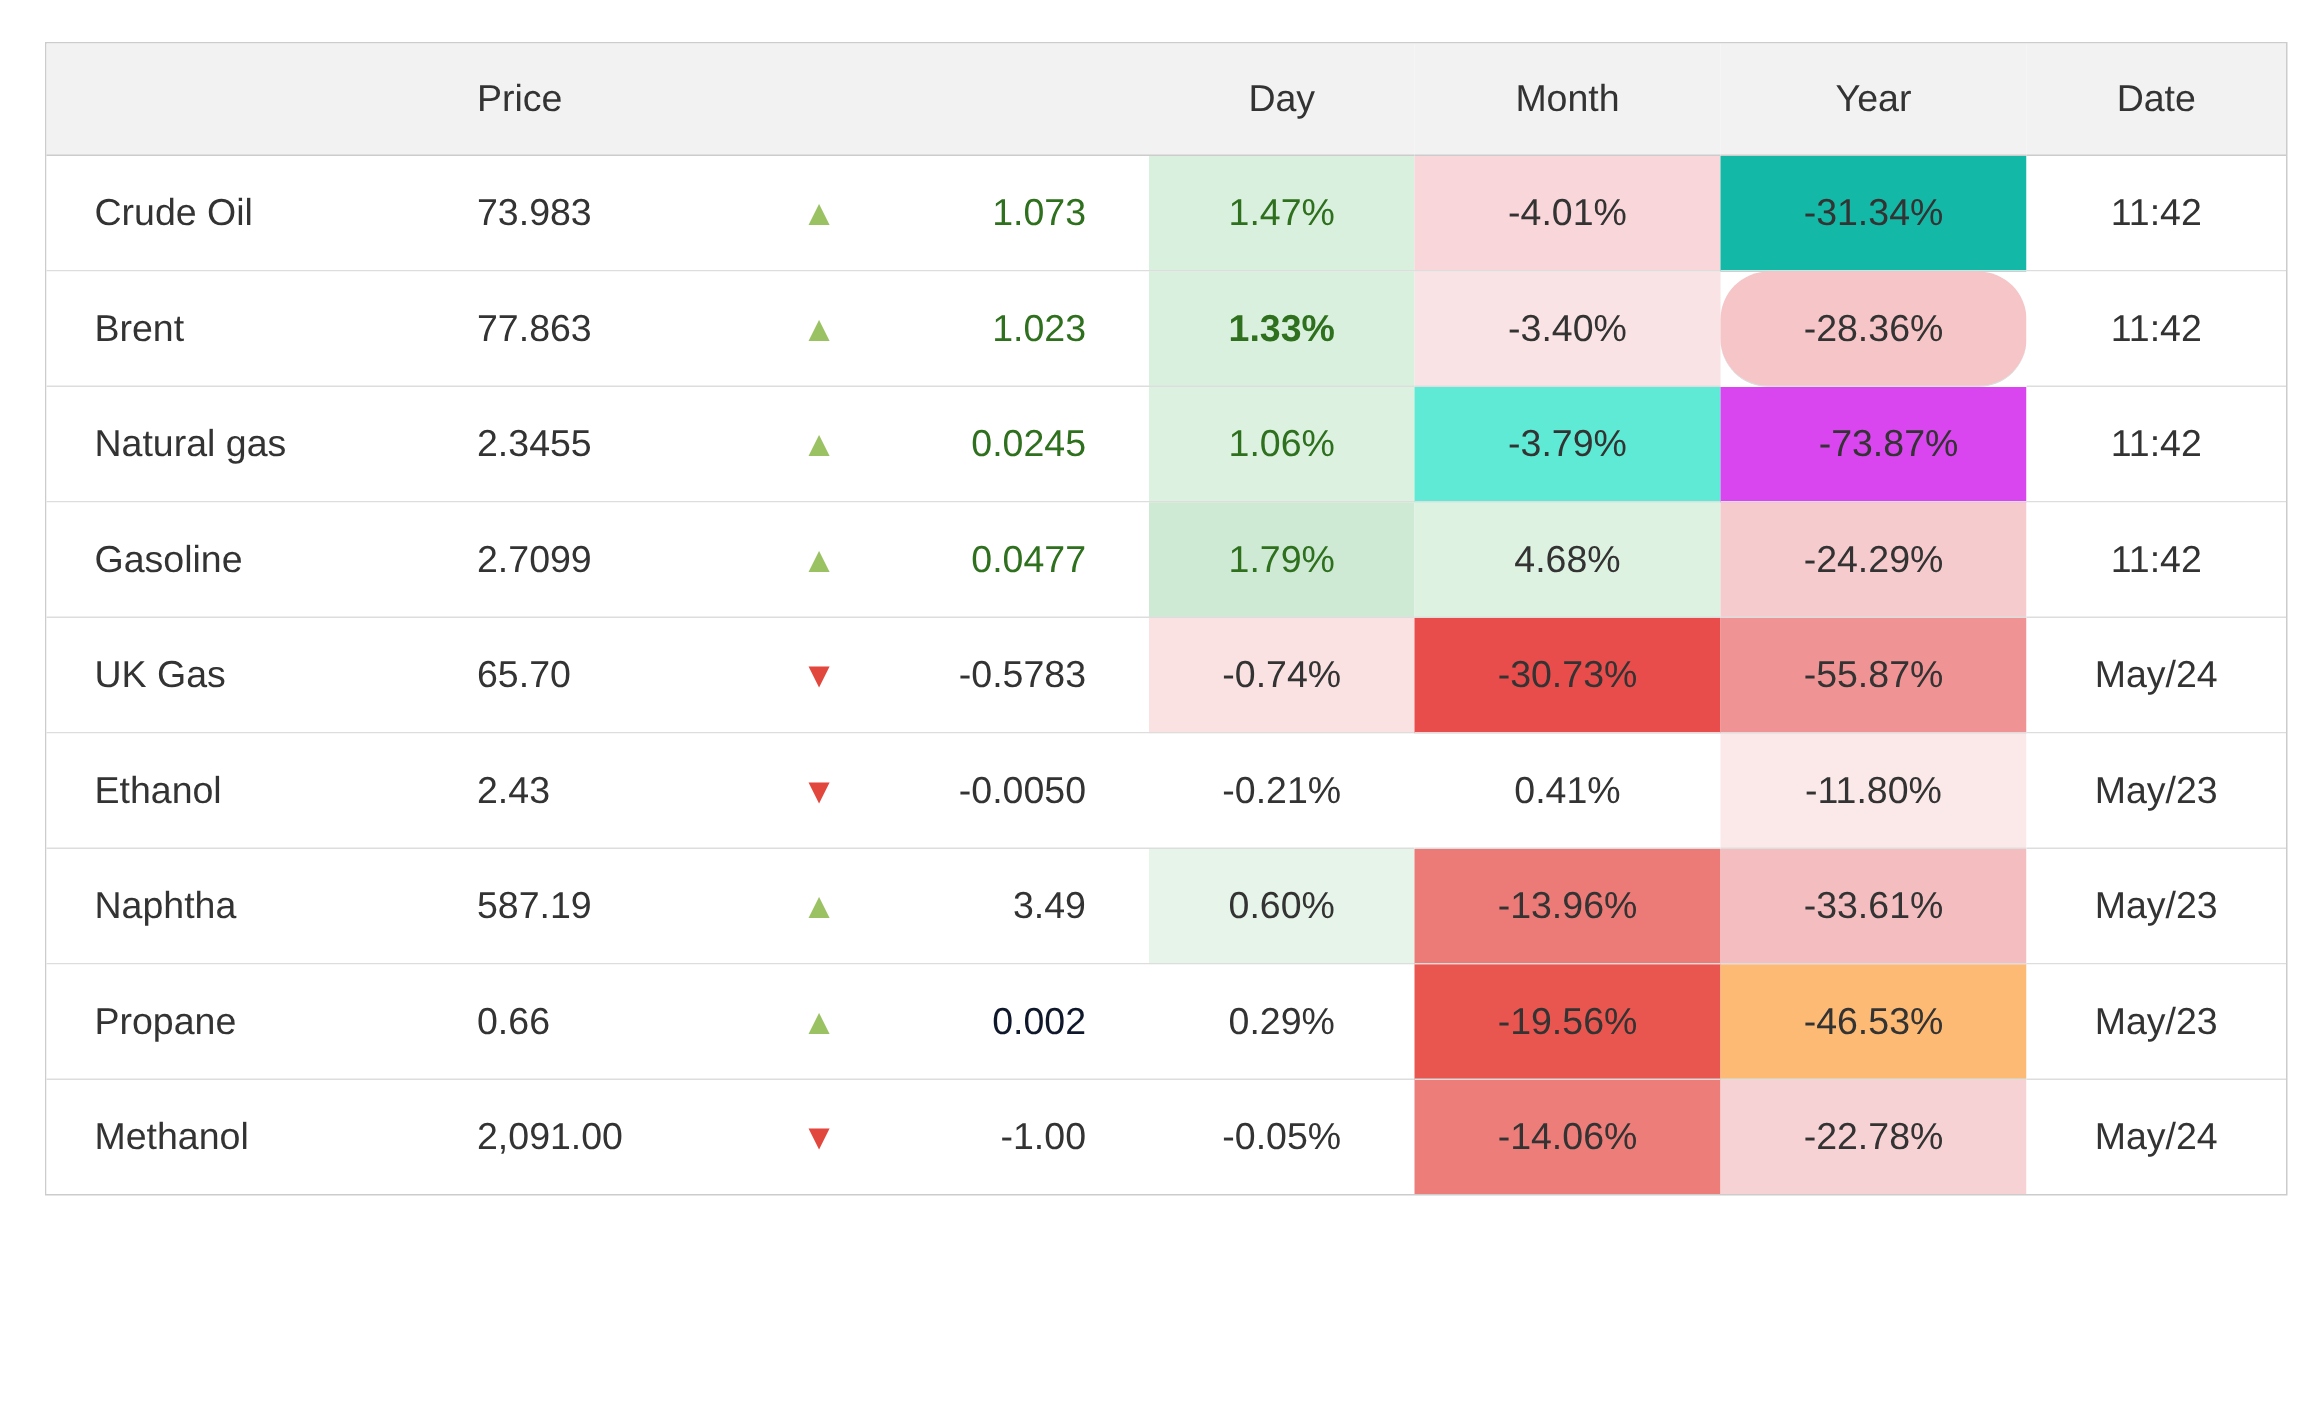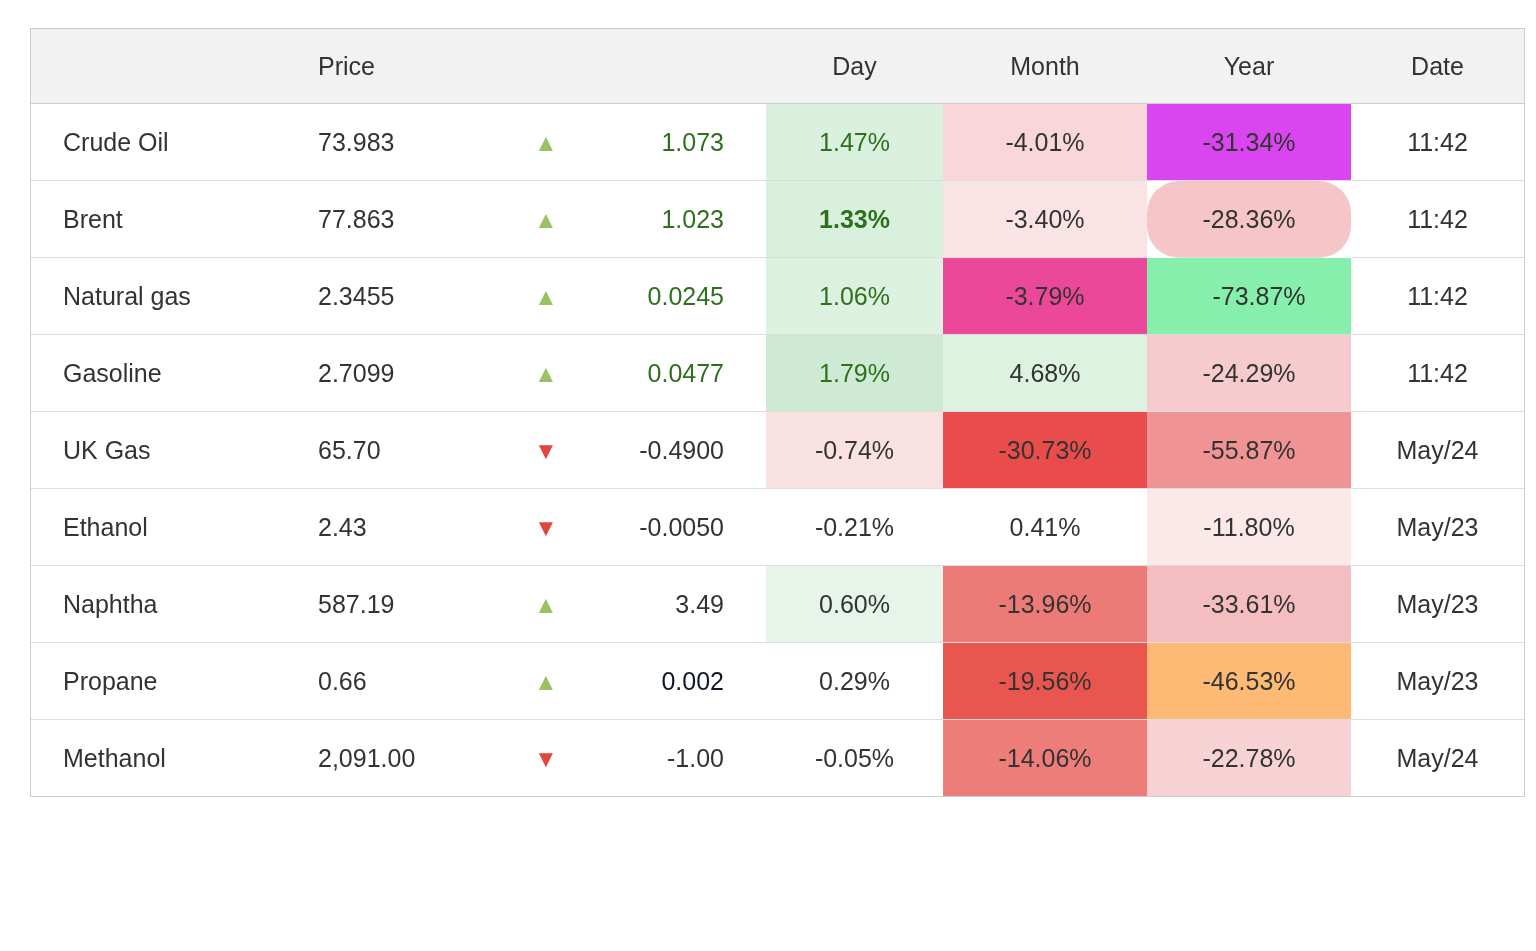--- a/index.html
+++ b/index.html
@@ -101,64 +101,64 @@
       </tr>
     </thead>
     <tbody id="rows">
   <tr>
     <td class="c-name">Crude Oil</td>
     <td class="c-price">73.983</td>
     <td class="c-arrow"><span class="arrow" style="color: rgb(154, 193, 98);">▲</span></td>
     <td class="c-change" style="color: rgb(46, 112, 30);">1.073</td>
     <td class="c-day" style="background: rgb(218, 240, 222); color: rgb(46, 112, 30);">1.47%</td>
     <td class="c-month" style="background: rgb(248, 214, 217);">-4.01%</td>
-    <td class="c-year" style="background: #d946ef; margin-top: 44px;">-31.34%</td>
+    <td class="c-year" style="background: #14b8a6; margin-top: 44px;">-31.34%</td>
     <td class="c-date">11:42</td>
   </tr>
 
   <tr>
     <td class="c-name">Brent</td>
     <td class="c-price">77.863</td>
     <td class="c-arrow"><span class="arrow" style="color: rgb(154, 193, 98);">▲</span></td>
     <td class="c-change" style="color: rgb(46, 112, 30);">1.023</td>
     <td class="c-day" style="background: rgb(218, 240, 222); color: rgb(46, 112, 30); font-weight: bold;">1.33%</td>
     <td class="c-month" style="background: rgb(250, 227, 228);">-3.40%</td>
     <td class="c-year" style="background: rgb(245, 197, 199); border-radius: 32px;">-28.36%</td>
     <td class="c-date">11:42</td>
   </tr>
 
   <tr>
     <td class="c-name">Natural gas</td>
     <td class="c-price">2.3455</td>
     <td class="c-arrow"><span class="arrow" style="color: rgb(154, 193, 98);">▲</span></td>
     <td class="c-change" style="color: rgb(46, 112, 30);">0.0245</td>
     <td class="c-day" style="background: rgb(220, 241, 223); color: rgb(46, 112, 30);">1.06%</td>
-    <td class="c-month" style="background: #ec4899;">-3.79%</td>
-    <td class="c-year" style="background: #86efac; padding-left: 20px;">-73.87%</td>
+    <td class="c-month" style="background: #5eead4;">-3.79%</td>
+    <td class="c-year" style="background: #d946ef; padding-left: 20px;">-73.87%</td>
     <td class="c-date">11:42</td>
   </tr>
 
   <tr>
     <td class="c-name">Gasoline</td>
     <td class="c-price">2.7099</td>
     <td class="c-arrow"><span class="arrow" style="color: rgb(154, 193, 98);">▲</span></td>
     <td class="c-change" style="color: rgb(46, 112, 30);">0.0477</td>
     <td class="c-day" style="background: rgb(207, 234, 212); color: rgb(46, 112, 30);">1.79%</td>
     <td class="c-month" style="background: rgb(222, 242, 225);">4.68%</td>
     <td class="c-year" style="background: rgb(246, 203, 205);">-24.29%</td>
     <td class="c-date">11:42</td>
   </tr>
 
 
 
   <tr>
     <td class="c-name">UK Gas</td>
     <td class="c-price">65.70</td>
     <td class="c-arrow"><span class="arrow" style="color: rgb(226, 71, 62);">▼</span></td>
-    <td class="c-change" style="color: rgb(51, 51, 51);">-0.4900</td>
+    <td class="c-change" style="color: rgb(51, 51, 51);">-0.5783</td>
     <td class="c-day" style="background: rgb(250, 225, 226); color: rgb(51, 51, 51);">-0.74%</td>
     <td class="c-month" style="background: rgb(232, 76, 75);">-30.73%</td>
     <td class="c-year" style="background: rgb(240, 147, 148);">-55.87%</td>
     <td class="c-date">May/24</td>
   </tr>
 
   <tr>
     <td class="c-name">Ethanol</td>
     <td class="c-price">2.43</td>
     <td class="c-arrow"><span class="arrow" style="color: rgb(226, 71, 62);">▼</span></td>

